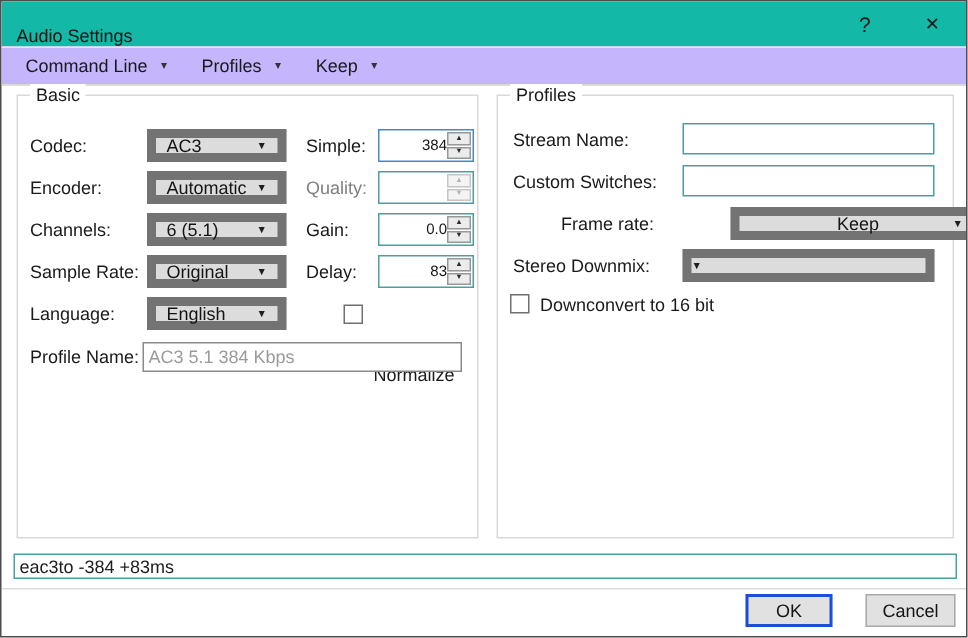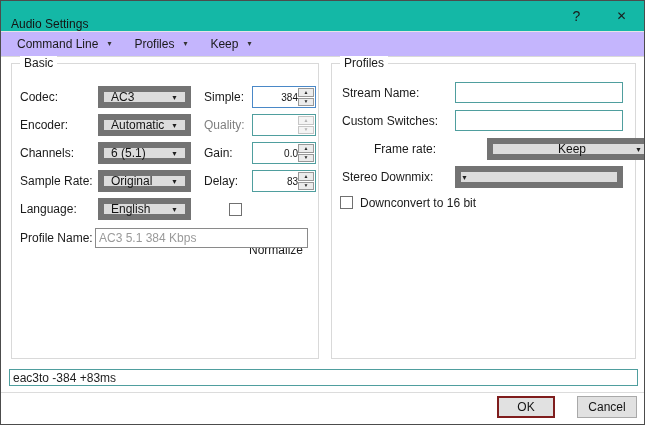--- a/index.html
+++ b/index.html
@@ -74,21 +74,21 @@
   .txt.cmd{left:8px;top:368px;width:629px;height:17px;border-color:#4f9e9e;padding-left:3px;}
   
   .checkbox{position:absolute;width:13px;height:13px;background:#fff;border:1px solid #707070;cursor:default;}
   .check-label{position:absolute;white-space:nowrap;line-height:14px;}
   
   .footer-divider{position:absolute;left:0;right:0;top:391px;border-top:1px solid #dcdcdc;}
   .btn{
     position:absolute;top:395px;height:22px;background:#e1e1e1;color:#141414;
     display:flex;align-items:center;justify-content:center;cursor:default;
   }
-  .btn.ok{left:496px;width:58px;border:2px solid #7f1d1d;}
+  .btn.ok{left:496px;width:58px;border:2px solid #1d4ed8;}
   .btn.cancel{left:576px;width:60px;border:1px solid #a9a9a9;}
 </style>
 </head>
 <body>
 
 <div class="window">
 
   <div class="titlebar">
     <span class="title">Audio Settings</span>
     <span class="tb-spacer"></span>

